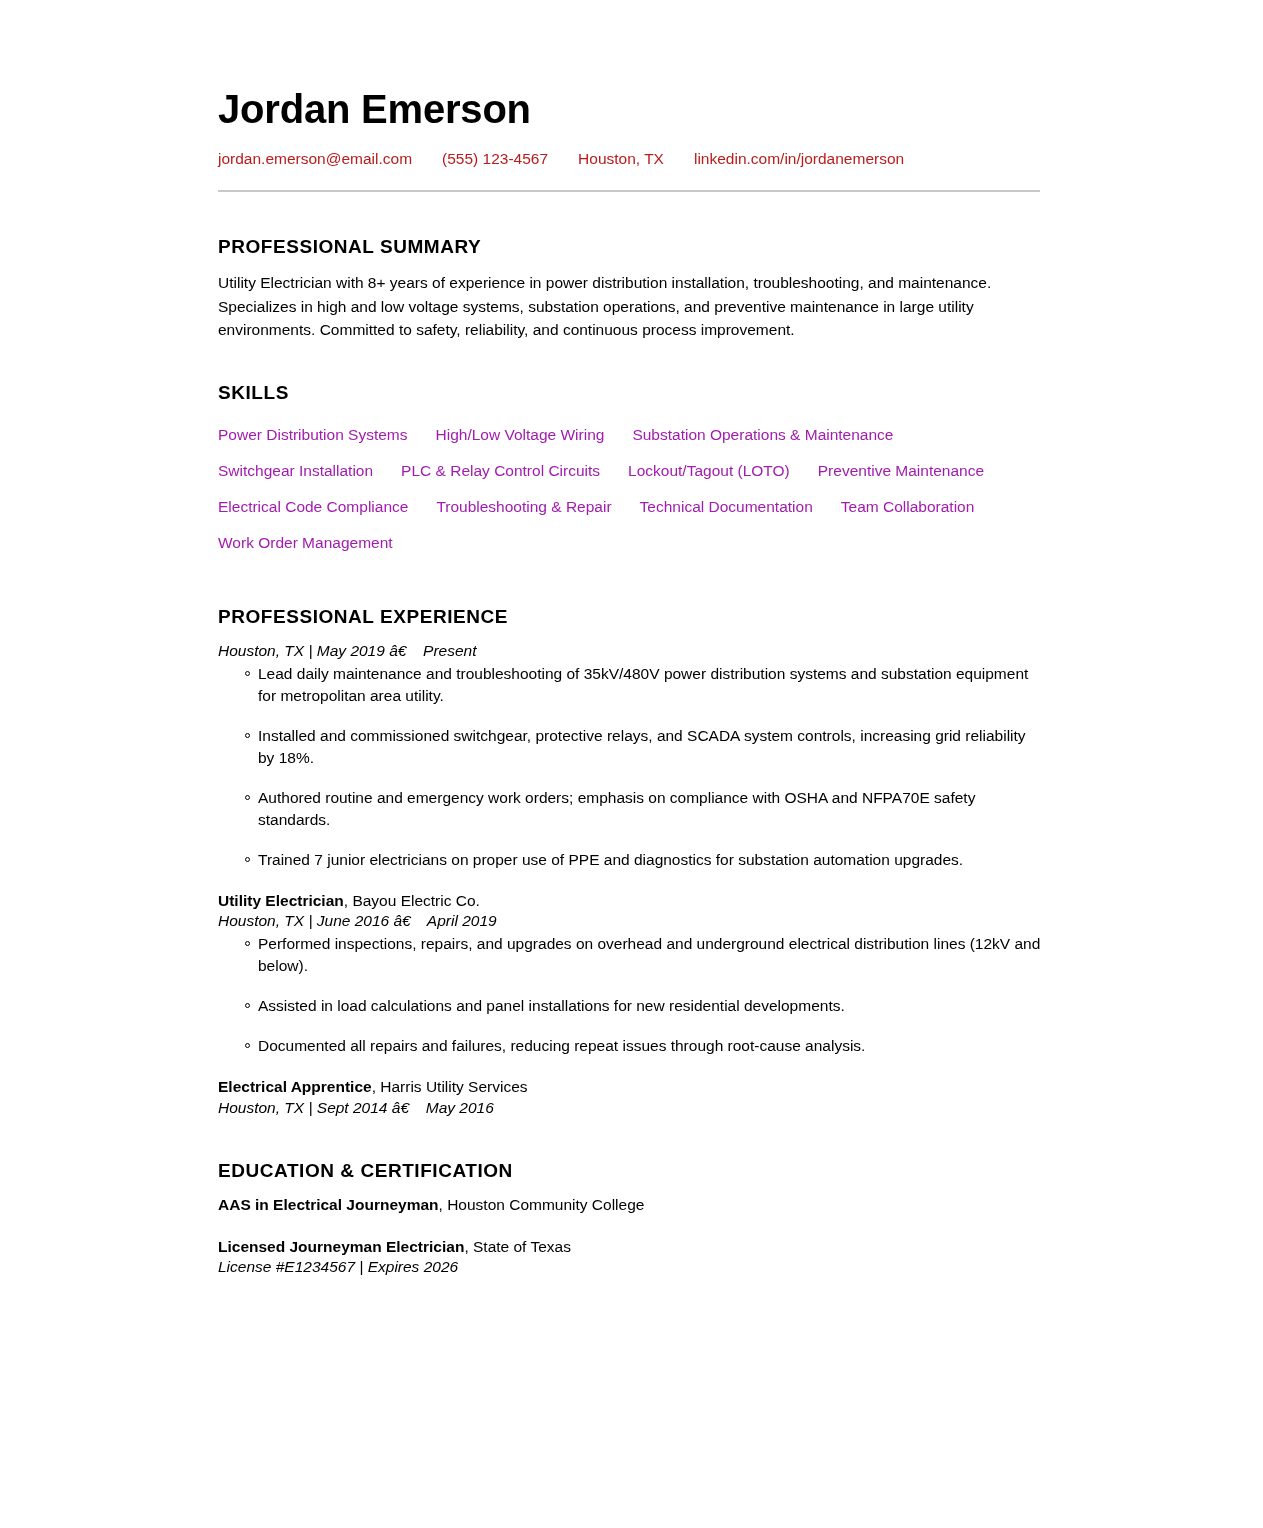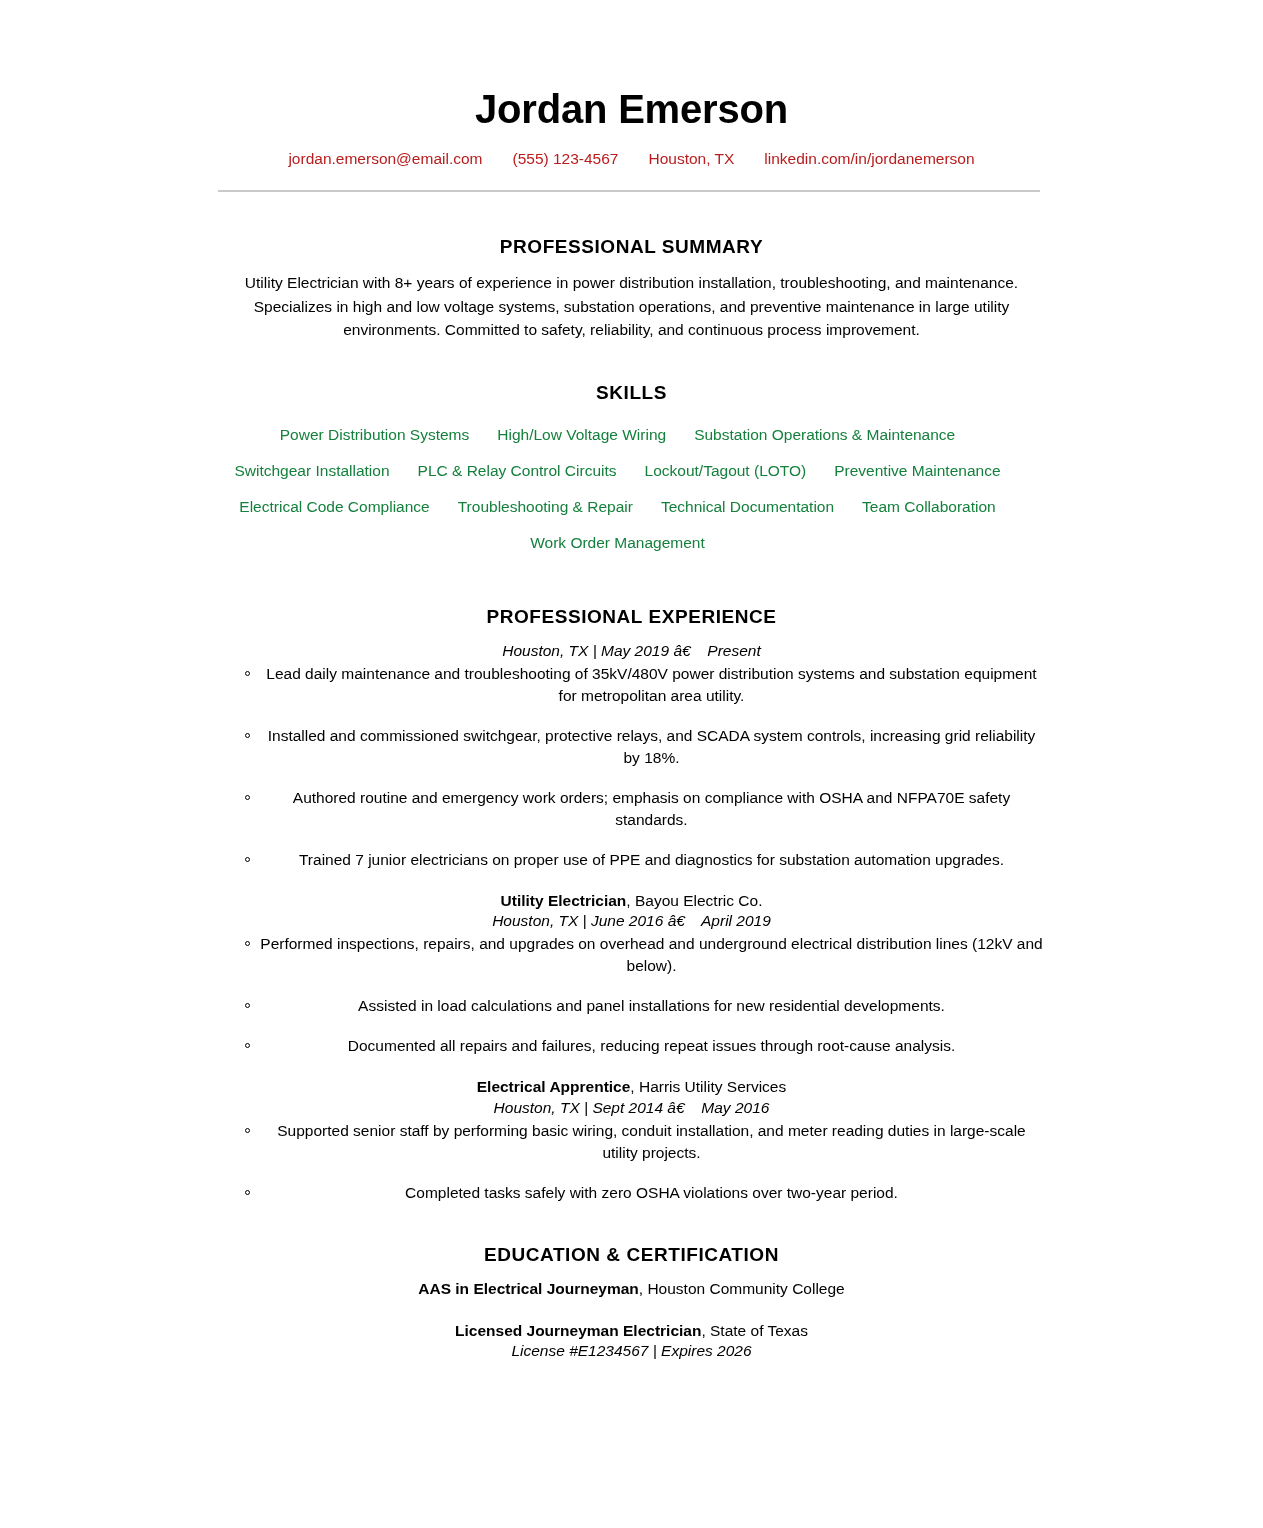--- a/index.html
+++ b/index.html
@@ -13,21 +13,20 @@
     font-family: "Liberation Sans", sans-serif;
     color: #000000;
     overflow: hidden;
   }
   .page {
     box-sizing: border-box;
     width: 1082px;
     height: 1528px;
     padding: 88px 218px 0 218px;
     background: #ffffff;
-    text-align: center;
   }
   .content {
     width: 827px;
   }
 
   
   .name {
     font-size: 40px;
     font-weight: bold;
     line-height: 1.08;
@@ -76,21 +75,21 @@
   
   .skills-wrap {
     font-size: 15.5px;
     line-height: 36px;
     max-width: 827px;
   }
   .skill {
     display: inline-block;
     margin-right: 28px;
     white-space: nowrap;
-    color: #15803d;
+    color: #a21caf;
   }
 
   
   .job { margin-bottom: 0; }
   .job + .job { margin-top: 20px; }
   .job-head {
     font-size: 15.5px;
     line-height: 1.30;
     margin: 0;
     color: #000;
@@ -199,24 +198,20 @@
         <ul class="bullets">
           <li>Performed inspections, repairs, and upgrades on overhead and underground electrical distribution lines (12kV and below).</li>
           <li>Assisted in load calculations and panel installations for new residential developments.</li>
           <li>Documented all repairs and failures, reducing repeat issues through root-cause analysis.</li>
         </ul>
       </div>
 
       <div class="job">
         <p class="job-head"><span class="job-title">Electrical Apprentice</span><span class="job-company">, Harris Utility Services</span></p>
         <p class="job-meta">Houston, TX | Sept 2014 â€ May 2016</p>
-        <ul class="bullets">
-          <li>Supported senior staff by performing basic wiring, conduit installation, and meter reading duties in large-scale utility projects.</li>
-          <li>Completed tasks safely with zero OSHA violations over two-year period.</li>
-        </ul>
       </div>
     </div>
 
     <div class="sec-gap-edu"></div>
 
     <div class="section">
       <h2 class="section-title">EDUCATION &amp; CERTIFICATION</h2>
 
       <div class="edu-entry">
         <p class="edu-head"><span class="edu-degree">AAS in Electrical Journeyman</span><span class="edu-inst">, Houston Community College</span></p>

